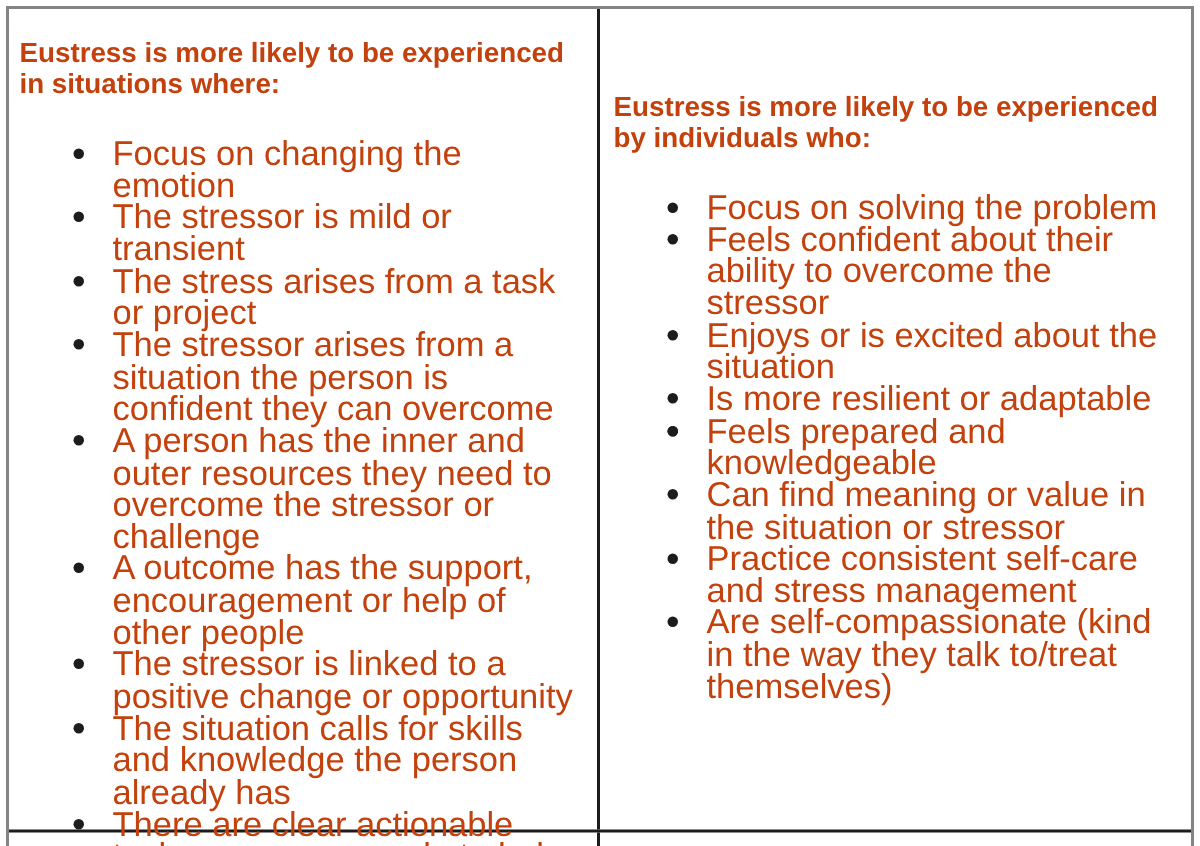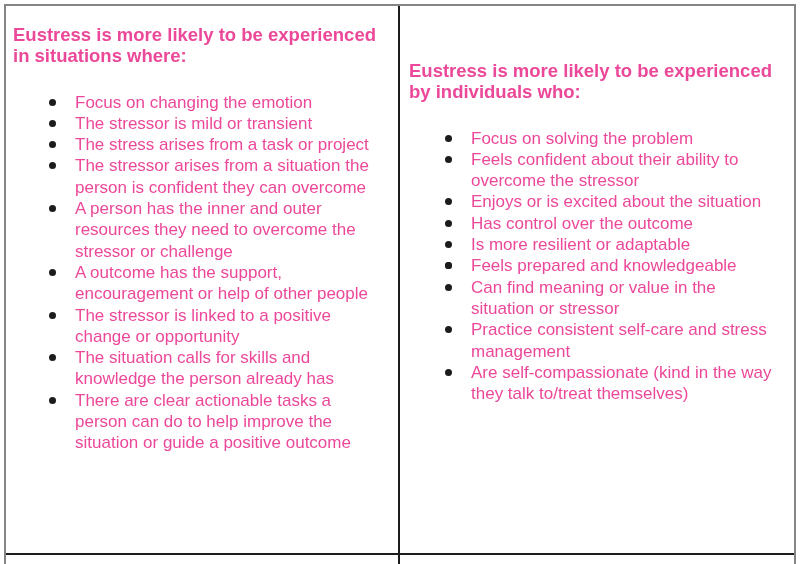--- a/index.html
+++ b/index.html
@@ -7,21 +7,21 @@
     padding: 0;
     background: #ffffff;
   }
   .page {
     position: relative;
     width: 800px;
     height: 564px;
     background: #ffffff;
     overflow: hidden;
     font-family: "Liberation Sans", "DejaVu Sans", sans-serif;
-    color: #ec4899;
+    color: #c2410c;
     -webkit-font-smoothing: antialiased;
   }
   .table-frame {
     position: absolute;
     left: 4px;
     top: 4px;
     width: 792px;
     height: 560px;
     box-sizing: border-box;
     border-left: 2px solid #858585;
@@ -63,21 +63,21 @@
     font-weight: bold;
     margin: 0;
   }
   ul.bullet-list {
     margin: 25px 0 0 0;
     padding: 0 0 0 62px;
     list-style: none;
   }
   ul.bullet-list li {
     position: relative;
-    font-size: 17px;
+    font-size: 23px;
     line-height: 21.3px;
   }
   .bullet {
     position: absolute;
     left: -26px;
     top: 7px;
     width: 7px;
     height: 7px;
     border-radius: 50%;
     background: #1c1c1c;
@@ -105,21 +105,20 @@
           <li><span class="bullet"></span><span>There are clear actionable tasks a person can do to help improve the situation or guide a positive outcome</span></li>
         </ul>
       </div>
 
       <div class="cell-right">
         <p class="cell-header">Eustress is more likely to be experienced by individuals who:</p>
         <ul class="bullet-list">
           <li><span class="bullet"></span><span>Focus on solving the problem</span></li>
           <li><span class="bullet"></span><span>Feels confident about their ability to overcome the stressor</span></li>
           <li><span class="bullet"></span><span>Enjoys or is excited about the situation</span></li>
-          <li><span class="bullet"></span><span>Has control over the outcome</span></li>
           <li><span class="bullet"></span><span>Is more resilient or adaptable</span></li>
           <li><span class="bullet"></span></li>
           <li><span class="bullet"></span><span>Feels prepared and knowledgeable</span></li>
           <li><span class="bullet"></span><span>Can find meaning or value in the situation or stressor</span></li>
           <li><span class="bullet"></span><span>Practice consistent self-care and stress management</span></li>
           <li><span class="bullet"></span><span>Are self-compassionate (kind in the way they talk to/treat themselves)</span></li>
         </ul>
       </div>
 
     </div>

